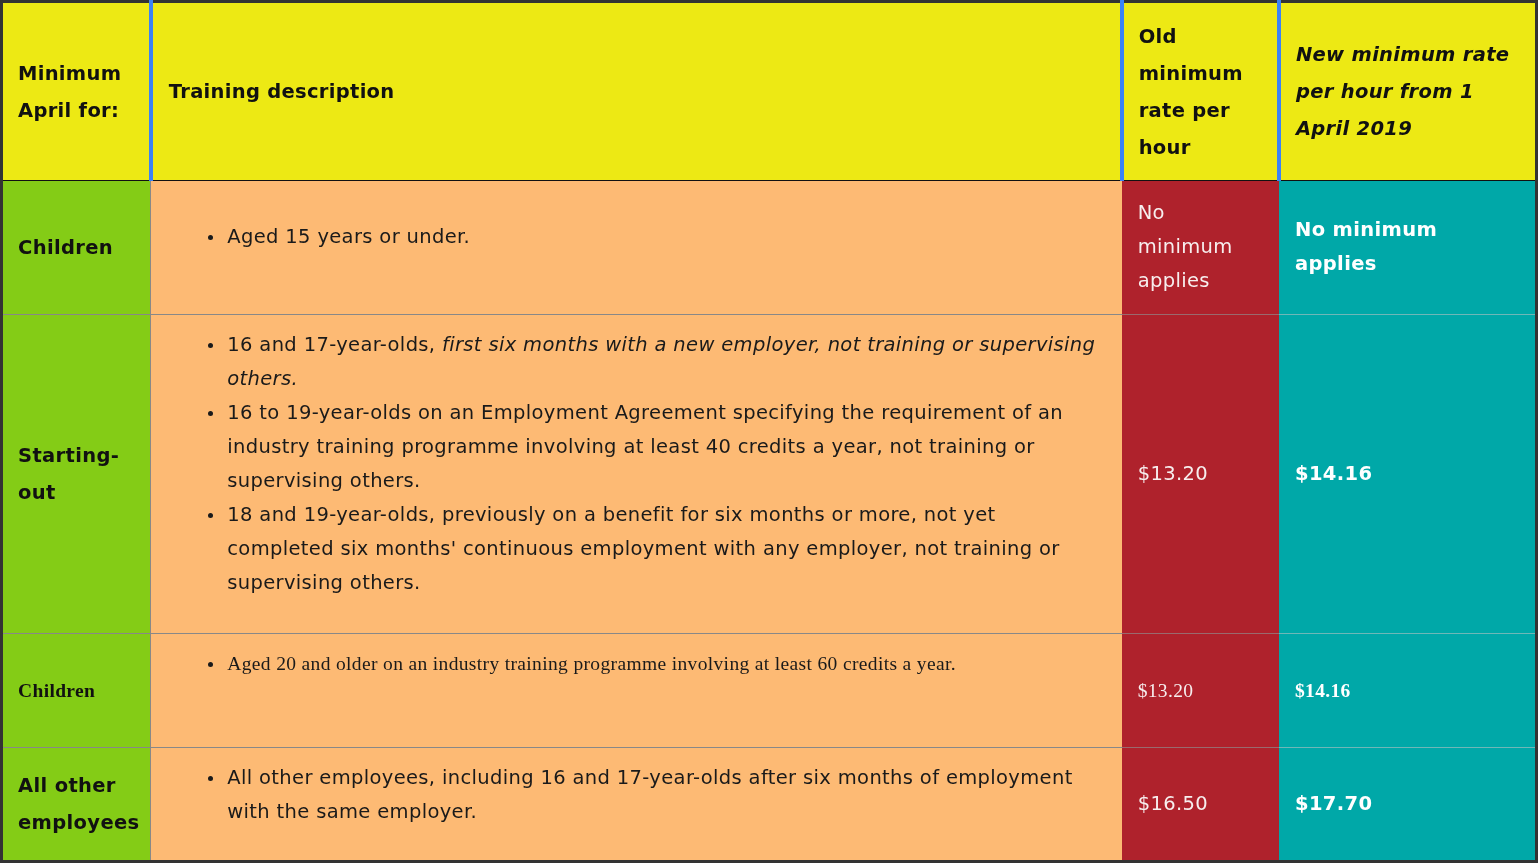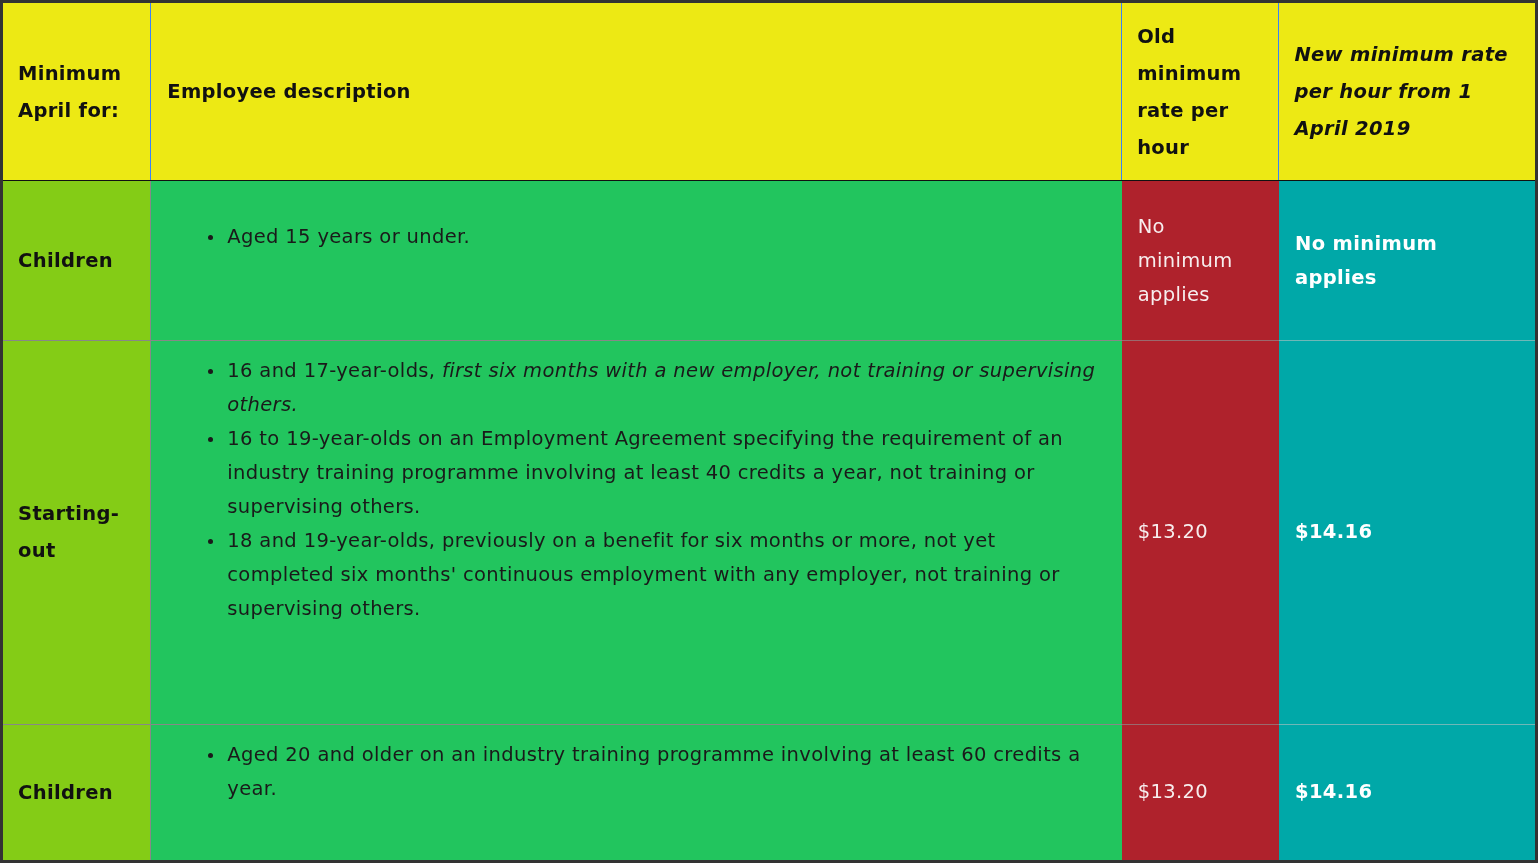--- a/index.html
+++ b/index.html
@@ -39,21 +39,21 @@
 
     
     thead th {
       background: #ede914;
       color: #111111;
       font-weight: bold;
       font-size: 19.5px;
       line-height: 37px;
       letter-spacing: 0.3px;
       height: 179px;
-      border-right: 1px solid #3b82f6;
+      border-right: 4px solid #3b82f6;
       border-bottom: 1px solid #111111;
     }
     thead th:last-child { border-right: none; font-style: italic; }
     thead th.col-desc { padding-left: 16px; }
 
     
     tbody td {
       border-top: 1px solid #888888;
       font-size: 19.5px;
       line-height: 34px;
@@ -64,21 +64,21 @@
 
     td.row-label {
       background: #84cc16;
       font-weight: bold;
       color: #111111;
       line-height: 37px;
       border-right: 1px solid #888888;
       padding-left: 15px;
     }
     td.desc {
-      background: #22c55e;
+      background: #fdba74;
       padding-left: 16px;
       padding-right: 14px;
     }
     td.desc ul {
       margin: 0;
       padding-left: 60px;
       list-style: none;
     }
     td.desc li {
       position: relative;
@@ -108,39 +108,39 @@
       font-weight: bold;
       border-top-color: #6fb7b7;
       padding-left: 16px;
     }
 
     tr.row-children td { height: 133px; }
     tr.row-children td.desc { vertical-align: top; padding-top: 39px; }
     tr.row-children td.old-rate { padding-top: 0; }
     tr.row-starting td { height: 318px; }
     tr.row-starting td.desc { vertical-align: top; padding-top: 13px; }
-    tr.row-training td { height: 114px; }
+    tr.row-training td { height: 114px; font-family: Liberation Serif, serif; }
     tr.row-training td.desc { vertical-align: top; padding-top: 13px; }
     tr.row-other td { height: 113px; }
     tr.row-other td.desc { vertical-align: top; padding-top: 13px; }
   </style>
 </head>
 <body>
 
 <table class="wage-table">
   <colgroup>
     <col class="c1">
       <col class="c2">
       <col class="c3">
       <col class="c4">
   </colgroup>
   <thead>
     <tr>
       <th class="col-group">Minimum April for:</th>
-      <th class="col-desc">Employee description</th>
+      <th class="col-desc">Training description</th>
       <th class="col-old">Old minimum rate per hour</th>
       <th class="col-new">New minimum rate per hour from 1 April 2019</th>
     </tr>
   </thead>
   <tbody>
 
     <tr class="row-children">
       <td class="row-label">Children</td>
       <td class="desc">
         <ul>
@@ -168,14 +168,24 @@
       <td class="row-label">Children</td>
       <td class="desc">
         <ul>
           <li><span>Aged 20 and older on an industry training programme involving at least 60 credits a year.</span></li>
         </ul>
       </td>
       <td class="old-rate">$13.20</td>
       <td class="new-rate">$14.16</td>
     </tr>
 
+    <tr class="row-other">
+      <td class="row-label">All other employees</td>
+      <td class="desc">
+        <ul>
+          <li><span>All other employees, including 16 and 17-year-olds after six months of employment with the same employer.</span></li>
+        </ul>
+      </td>
+      <td class="old-rate">$16.50</td>
+      <td class="new-rate">$17.70</td>
+    </tr>
   </tbody>
 </table>
 
 </body></html>

